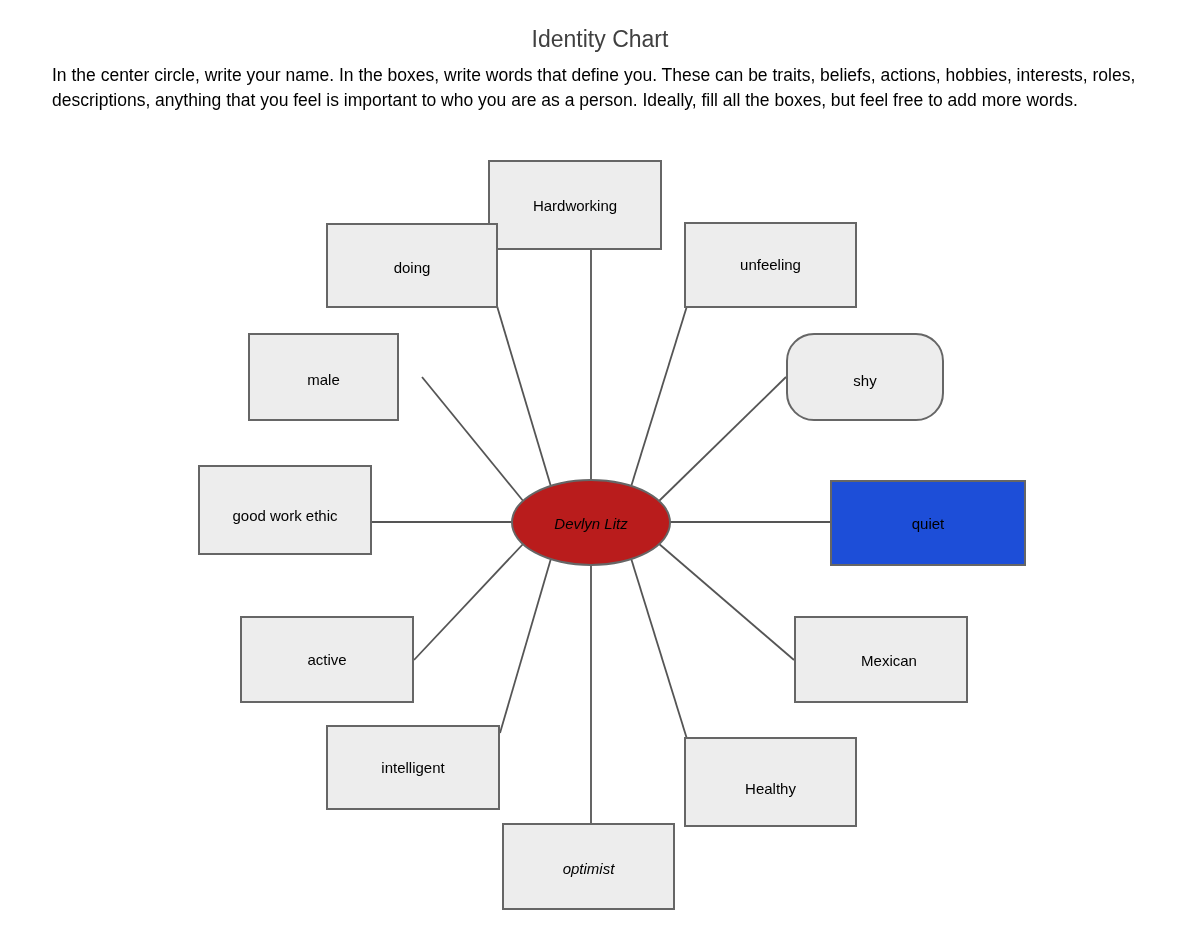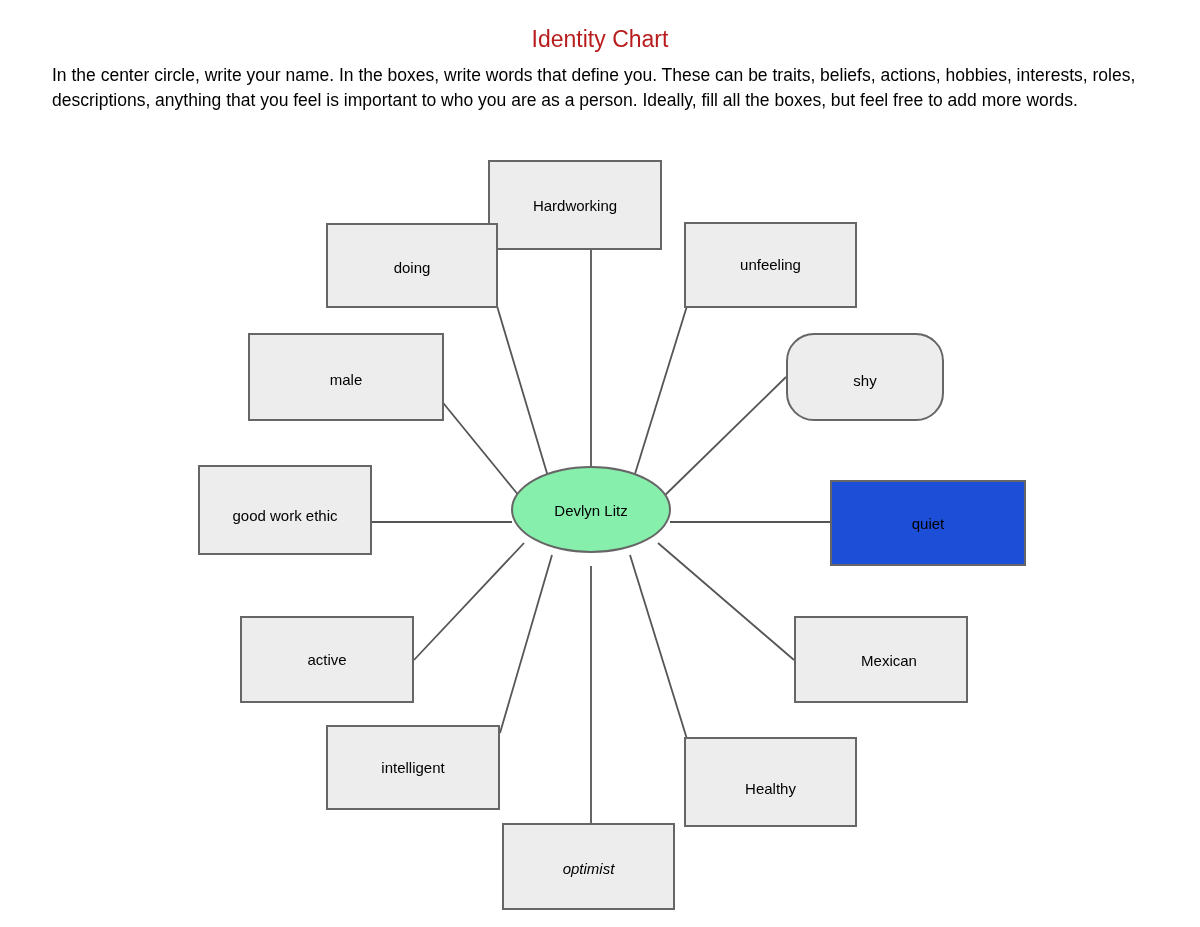--- a/index.html
+++ b/index.html
@@ -18,21 +18,21 @@
 
   #page-title {
     position: absolute;
     left: 0;
     top: 10px;
     width: 1200px;
     text-align: center;
     font-size: 23px;
     line-height: 28px;
     font-weight: 400;
-    color: #b91c1c;
+    color: #404040;
   }
 
   #instructions {
     position: absolute;
     left: 52px;
     top: 45px;
     width: 1090px;
     font-size: 17.5px;
     line-height: 25.5px;
     text-align: left;
@@ -137,25 +137,25 @@
       </div>
       <div class="node-box" style="left: 326px; top: 725px; width: 174px; height: 85px; background: rgb(237, 237, 237); border-color: rgb(102, 102, 102);">
         <span class="node-label" style="top: 32px;">intelligent</span>
       </div>
       <div class="node-box" style="left: 240px; top: 616px; width: 174px; height: 87px; background: rgb(237, 237, 237); border-color: rgb(102, 102, 102);">
         <span class="node-label" style="top: 33px;">active</span>
       </div>
       <div class="node-box" style="left: 198px; top: 465px; width: 174px; height: 90px; background: rgb(237, 237, 237); border-color: rgb(102, 102, 102);">
         <span class="node-label" style="top: 40px;">good work ethic</span>
       </div>
-      <div class="node-box" style="left: 248px; top: 333px; width: 196px; height: 88px; background: rgb(237, 237, 237); border-color: rgb(102, 102, 102);">
+      <div class="node-box" style="left: 248px; top: 333px; width: 151px; height: 88px; background: rgb(237, 237, 237); border-color: rgb(102, 102, 102);">
         <span class="node-label" style="top: 36px;">male</span>
       </div>
       <div class="node-box" style="left: 326px; top: 223px; width: 172px; height: 85px; background: rgb(237, 237, 237); border-color: rgb(102, 102, 102);">
         <span class="node-label" style="top: 34px;">doing</span>
       </div>
     </div>
 
-  <div id="center-node" style="left: 511px; top: 466px; width: 160px; height: 87px; background: #86efac; border-color: rgb(102, 102, 102);">
+  <div id="center-node" style="left: 511px; top: 479px; width: 160px; height: 87px; background: #b91c1c; border-color: rgb(102, 102, 102); font-style: italic;">
     <span class="node-label">Devlyn Litz</span>
   </div>
 
 </div>
 
 </body></html>

